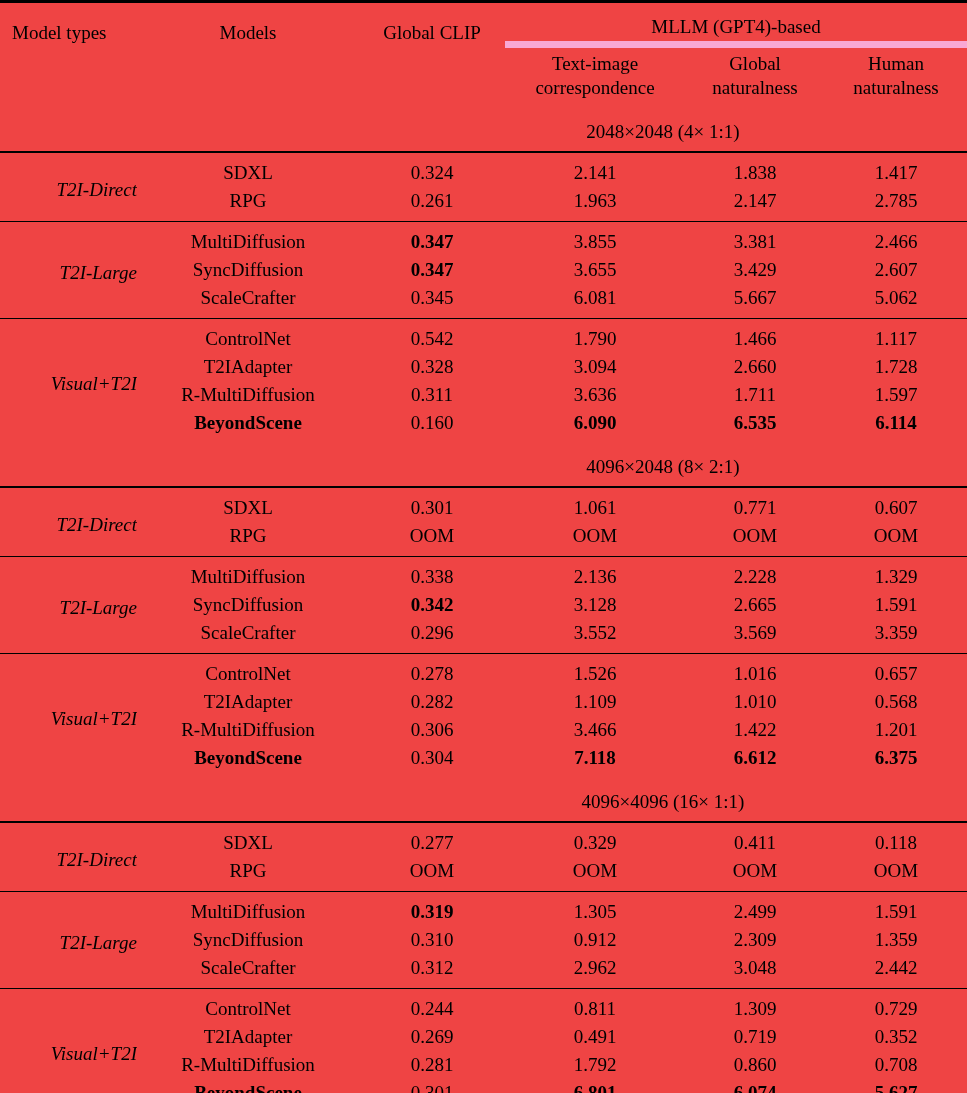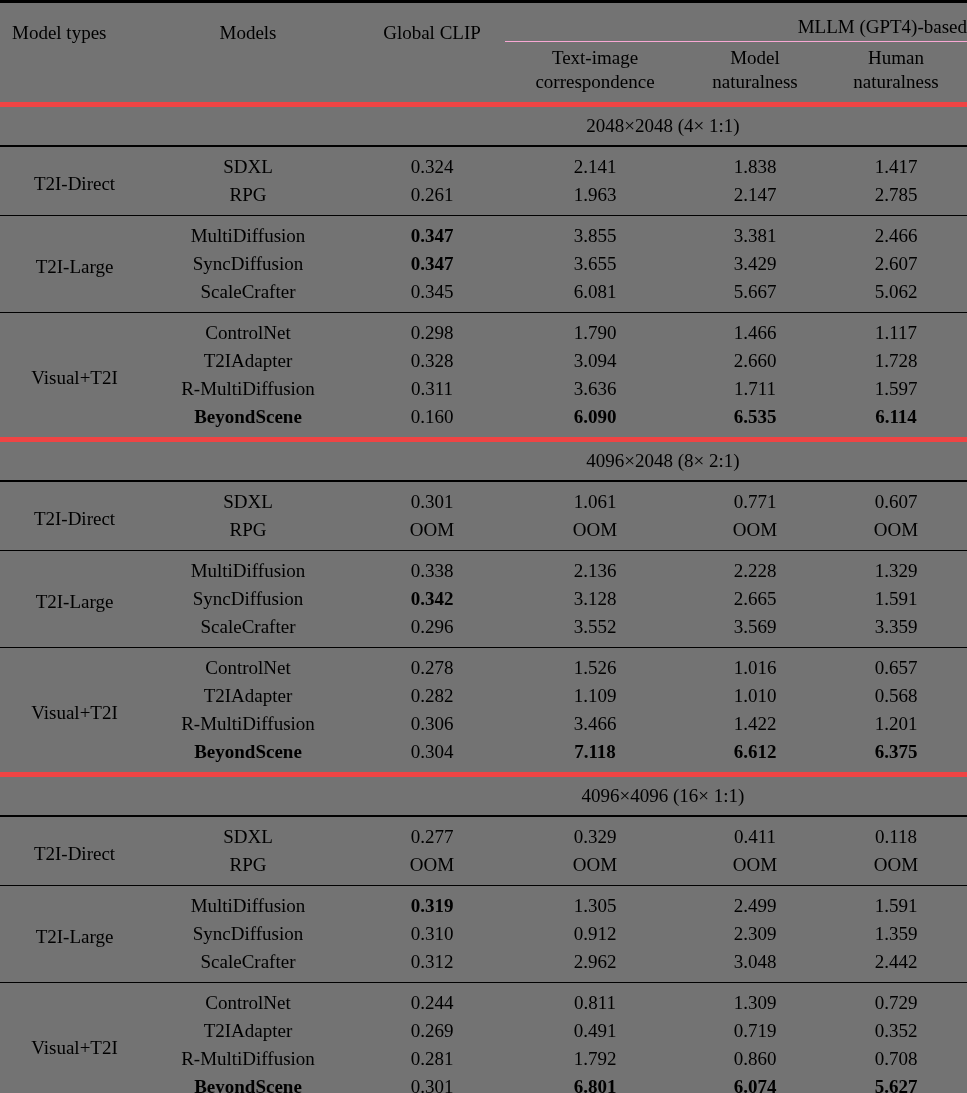--- a/index.html
+++ b/index.html
@@ -1,41 +1,41 @@
 <!DOCTYPE html>
 <html><head>
 <meta charset="utf-8">
 <style>
   html, body { margin: 0; padding: 0; background: #ffffff; }
   .page {
-    width: 967px; height: 1093px; background: #737373; overflow: hidden;
+    width: 967px; height: 1093px; background: #ef4444; overflow: hidden;
     font-family: "Liberation Serif", serif; color: #000;
   }
   table.results {
     border-collapse: collapse; table-layout: fixed; width: 967px;
     font-size: 19px; color: #000;
     border-top: 3px solid #000; border-bottom: 3px solid #000;
   }
   td, th { padding: 0; margin: 0; font-weight: normal; text-align: center; overflow: hidden; }
   col.c1 { width: 137px; } col.c2 { width: 222px; } col.c3 { width: 146px; }
   col.c4 { width: 180px; } col.c5 { width: 140px; } col.c6 { width: 142px; }
 
   
   th.h-span { vertical-align: top; padding-top: 18px; line-height: 24px; border-bottom: 2px solid #000; }
   th.h-type { text-align: left; padding-left: 12px; }
-  th.h-mllm { vertical-align: top; padding-top: 10px; line-height: 28px; border-bottom: 1px solid #f9a8d4; text-align: right; }
+  th.h-mllm { vertical-align: top; padding-top: 10px; line-height: 28px; border-bottom: 7px solid #f9a8d4; }
   th.h-sub  { line-height: 24px; padding: 4px 0 8px 0; border-bottom: 2px solid #000; }
   th.h-sub span { display: block; }
 
   
   tr.section > td { border-top: 5px solid #ef4444; border-bottom: 2px solid #000; padding: 7px 0; line-height: 24px; }
 
   
   tbody td { line-height: 28px; }
-  td.type { text-align: center; padding-left: 12px; vertical-align: middle; }
+  td.type { text-align: right; padding-left: 12px; vertical-align: middle; font-style: italic; }
   tr.gs > td { border-top: 1px solid #000; padding-top: 6px; }
   tr.ge > td { padding-bottom: 6px; }
   .b { font-weight: bold; margin-top: 8px; }
 </style>
 </head>
 <body>
 
 <div class="page">
 <table class="results">
   <colgroup>
@@ -52,21 +52,21 @@
       <th class="h-span" rowspan="2">Models</th>
       <th class="h-span" rowspan="2">Global CLIP</th>
       <th class="h-mllm" colspan="3">MLLM (GPT4)-based</th>
     </tr>
     <tr>
       <th class="h-sub">
         <span>Text-image</span>
         <span>correspondence</span>
       </th>
       <th class="h-sub">
-        <span>Model</span>
+        <span>Global</span>
         <span>naturalness</span>
       </th>
       <th class="h-sub">
         <span>Human</span>
         <span>naturalness</span>
       </th>
     </tr>
   </thead>
 
   <tbody>
@@ -107,21 +107,21 @@
     <tr class="ge">
       <td>ScaleCrafter</td>
       <td>0.345</td>
       <td>6.081</td>
       <td>5.667</td>
       <td>5.062</td>
     </tr>
     <tr class="gs">
       <td class="type" rowspan="4">Visual+T2I</td>
       <td>ControlNet</td>
-      <td>0.298</td>
+      <td>0.542</td>
       <td>1.790</td>
       <td>1.466</td>
       <td>1.117</td>
     </tr>
     <tr>
       <td>T2IAdapter</td>
       <td>0.328</td>
       <td>3.094</td>
       <td>2.660</td>
       <td>1.728</td>

